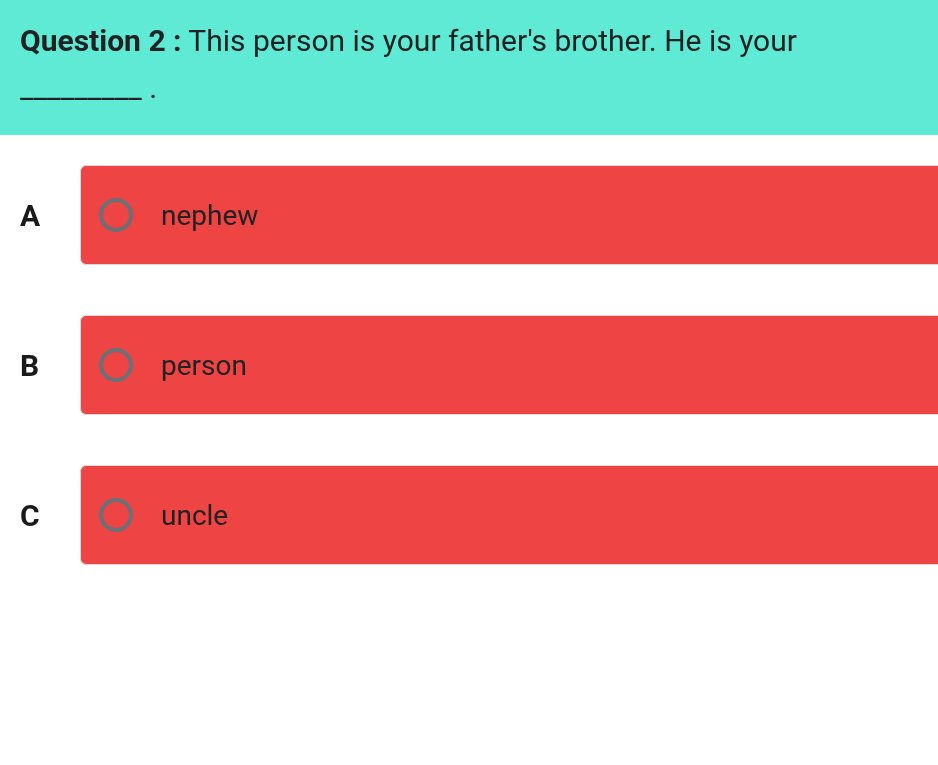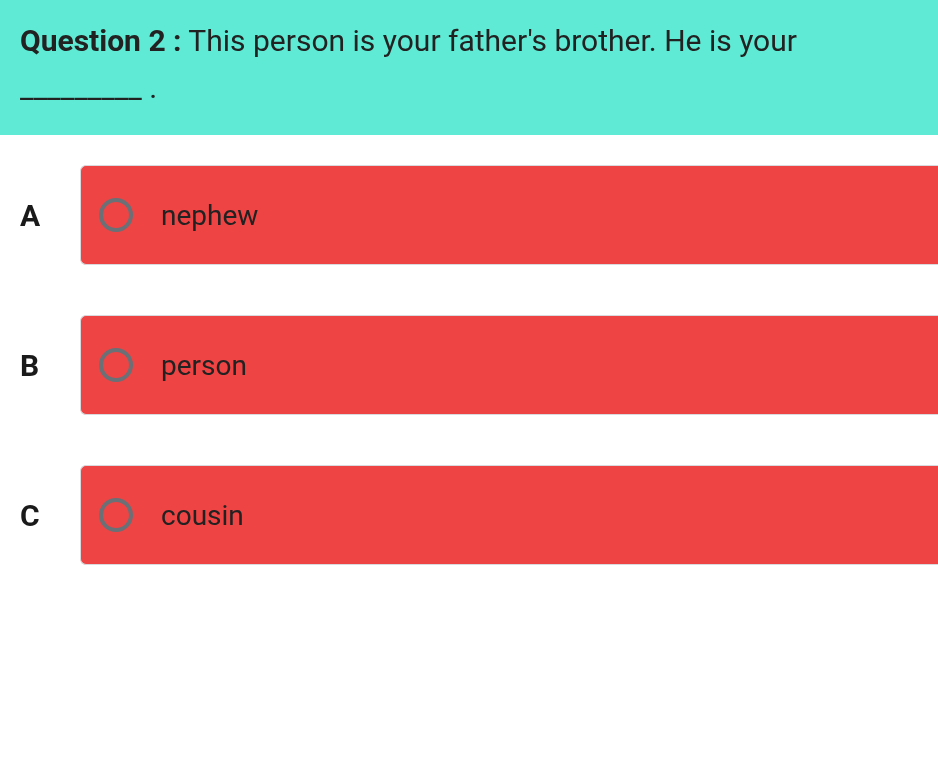--- a/index.html
+++ b/index.html
@@ -88,17 +88,17 @@
     <div class="option-box">
       <span class="radio-circle"></span>
       <span class="option-text">person</span>
     </div>
   </div>
 
   <div class="option-row">
     <div class="option-letter">C</div>
     <div class="option-box">
       <span class="radio-circle"></span>
-      <span class="option-text">cousin</span>
+      <span class="option-text">uncle</span>
     </div>
   </div>
 
 </div>
 
 </body></html>

